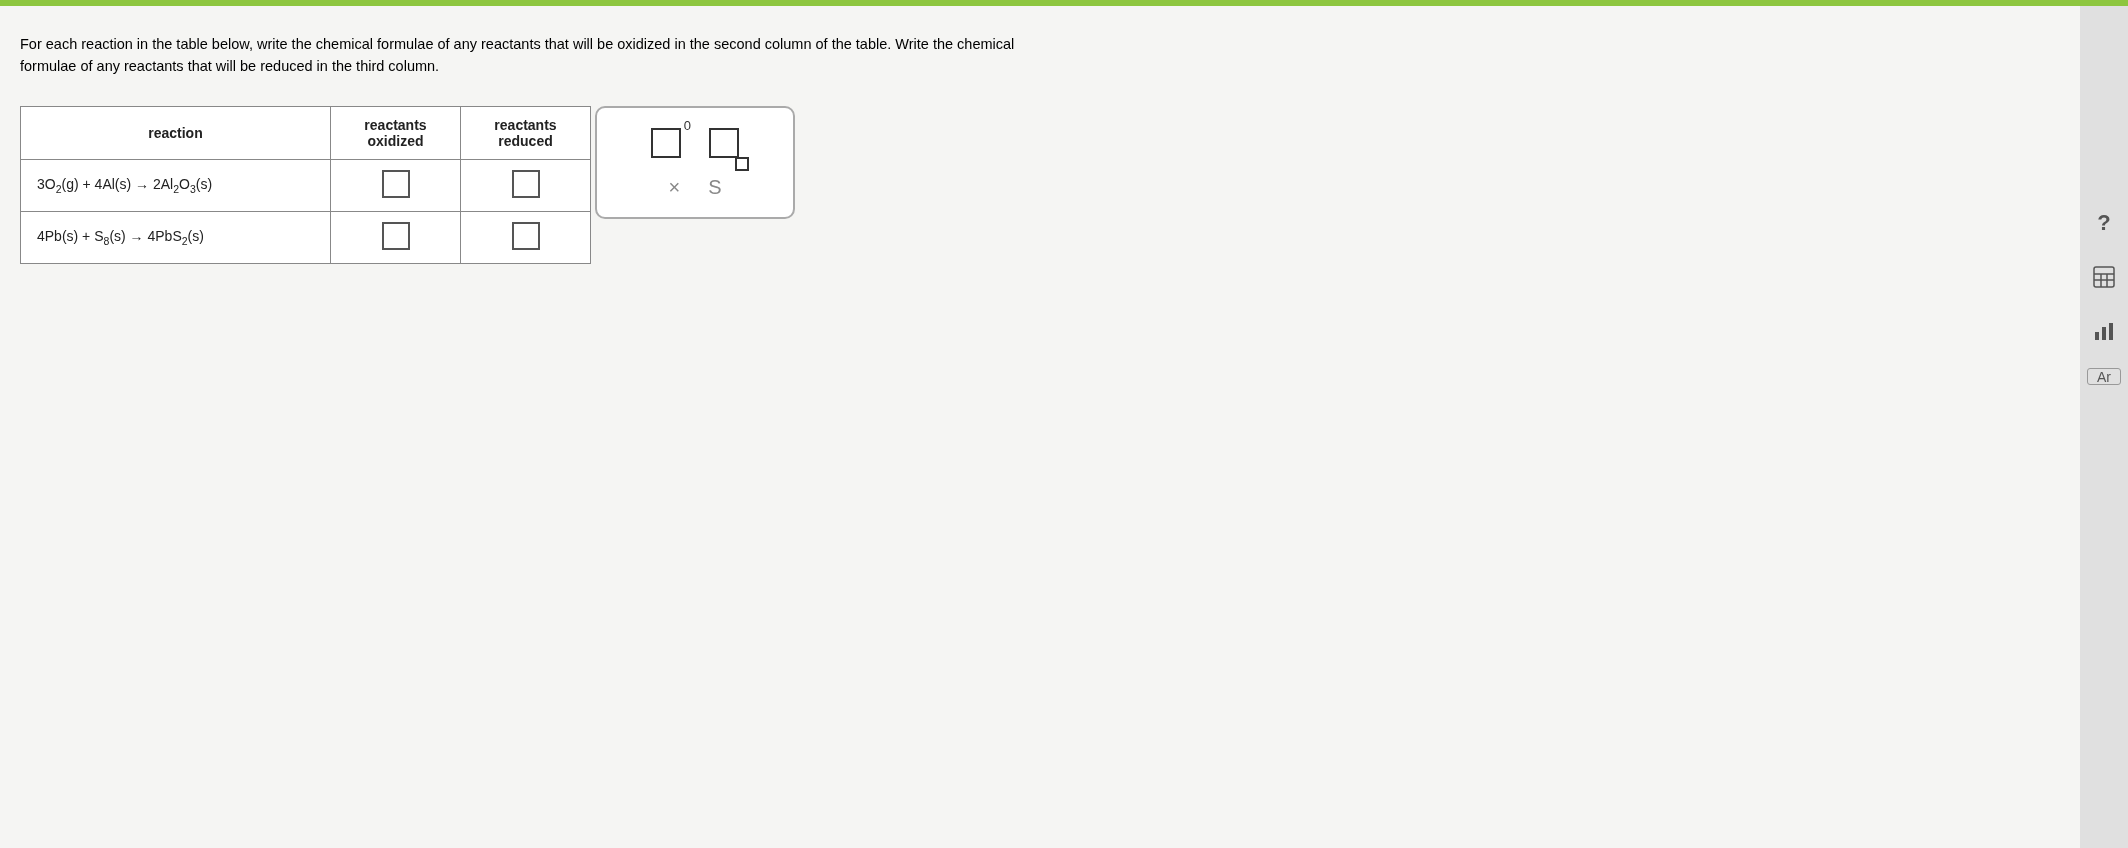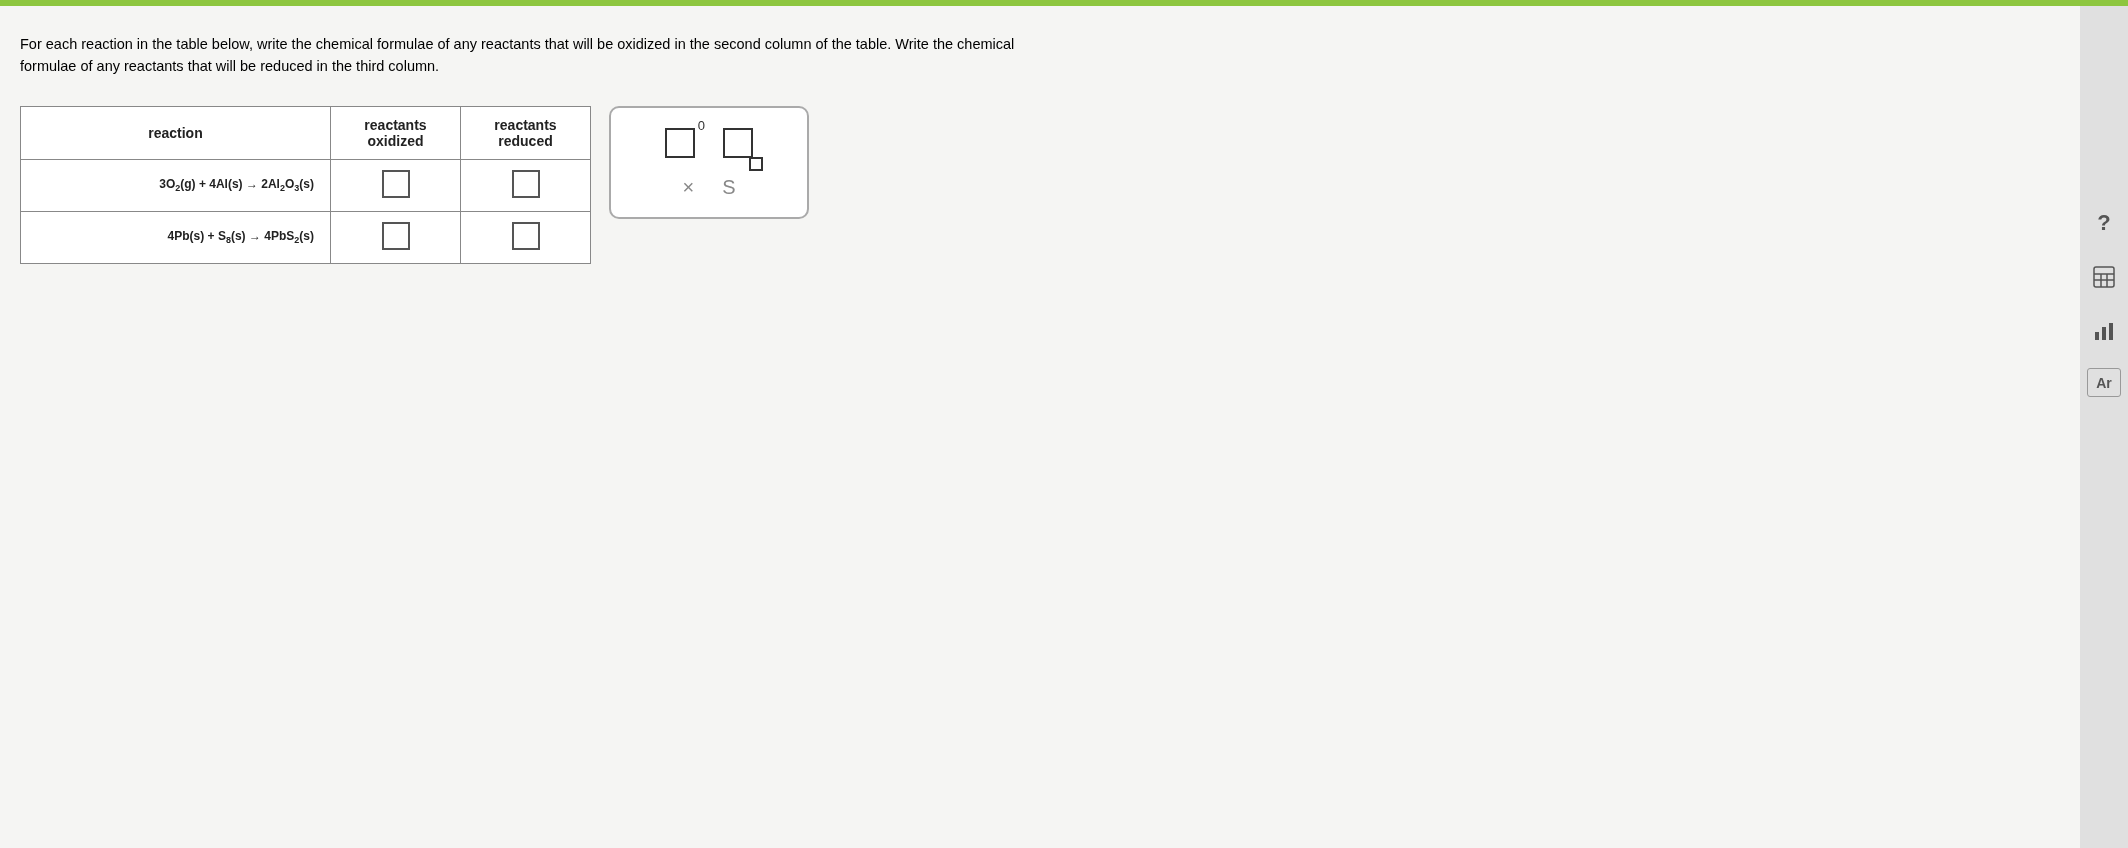--- a/index.html
+++ b/index.html
@@ -30,21 +30,21 @@
       font-size: 14.5px;
       line-height: 1.5;
       max-width: 1000px;
       margin-bottom: 28px;
       color: #000000;
     }
 
     .table-area {
       display: flex;
       align-items: flex-start;
-      gap: 18px;
+      gap: 4px;
     }
 
     .chem-table {
       border-collapse: collapse;
       border: 1.5px solid #888;
     }
 
     .chem-table th, .chem-table td {
       border: 1.5px solid #888;
       padding: 0;
@@ -53,25 +53,24 @@
     .chem-table th {
       font-weight: bold;
       text-align: center;
       font-size: 14px;
       padding: 8px 22px;
       background: #fff;
     }
 
     .reaction-col {
       width: 310px;
-      text-align: right;
-      font-size: 12px;
+      text-align: left;
+      font-size: 14px;
       padding: 10px 16px !important;
       background: #fff;
-      font-weight: bold;
     }
 
     .input-col {
       width: 130px;
       text-align: center;
       padding: 10px 8px !important;
       background: #fff;
     }
 
     .input-box {
@@ -283,16 +282,16 @@
         <line x1="14" y1="8" x2="14" y2="21" stroke="#555" stroke-width="1.5"></line>
       </svg>
     </div>
     <div class="sidebar-icon">
       <svg width="22" height="22" viewBox="0 0 22 22" fill="none" xmlns="http://www.w3.org/2000/svg">
         <rect x="2" y="12" width="4" height="8" fill="#555"></rect>
         <rect x="9" y="7" width="4" height="13" fill="#555"></rect>
         <rect x="16" y="3" width="4" height="17" fill="#555"></rect>
       </svg>
     </div>
-    <div class="sidebar-icon" style="font-size:14px; font-weight:bold; color:#555; border:1.5px solid #999; border-radius:3px; width:34px; height:29px;">Ar</div>
+    <div class="sidebar-icon" style="font-size:14px; font-weight:normal; color:#555; border:1.5px solid #999; border-radius:3px; width:34px; height:17px;">Ar</div>
   </div>
 
 </div>
 
 </body></html>

